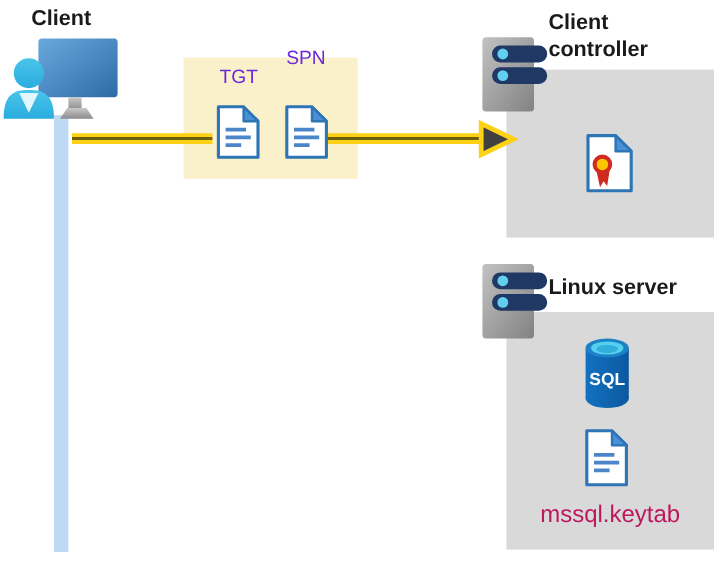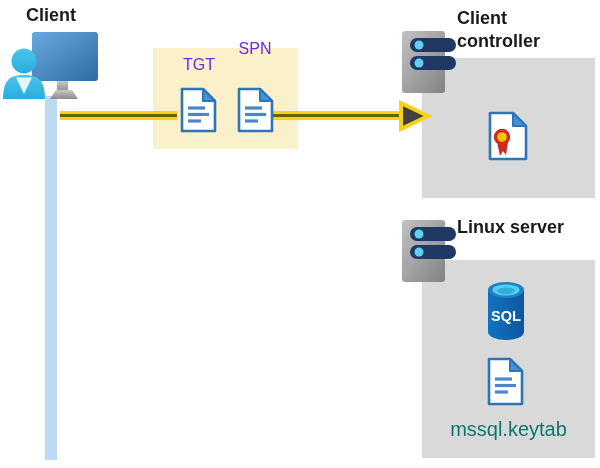--- a/index.html
+++ b/index.html
@@ -42,29 +42,29 @@
   .panel {
     background:var(--panel-gray,#d9d9d9); width:173px; left:422px;
   }
   #dc-panel    { top:58px;  height:140px; }
   #linux-panel { top:260px; height:198px; }
 
   #dc-server-icon    { left:400px; top:30px;  }
   #linux-server-icon { left:400px; top:219px; }
 
   #dc-label    { left:457px; top:7px;   width:132px; }
-  #linux-label { left:457px; top:216px; width:140px; }
+  #linux-label { left:457px; top:228px; width:140px; }
 
   #cert-icon   { left:488px; top:111px; }
   #sql-icon    { left:486px; top:280px; }
   #keytab-doc  { left:487px; top:357px; }
 
   #keytab-label {
     left:422px; top:418px; width:173px; text-align:center;
-    color:#0f766e; font-size:20px;
+    color:#be185d; font-size:20px;
   }
 </style>
 </head>
 <body>
 
 <div class="abs" id="client-line"></div>
 
 <div class="abs" id="ticket-box"></div>
 
 <div class="abs arrow-seg" id="arrow-seg-left"></div>

